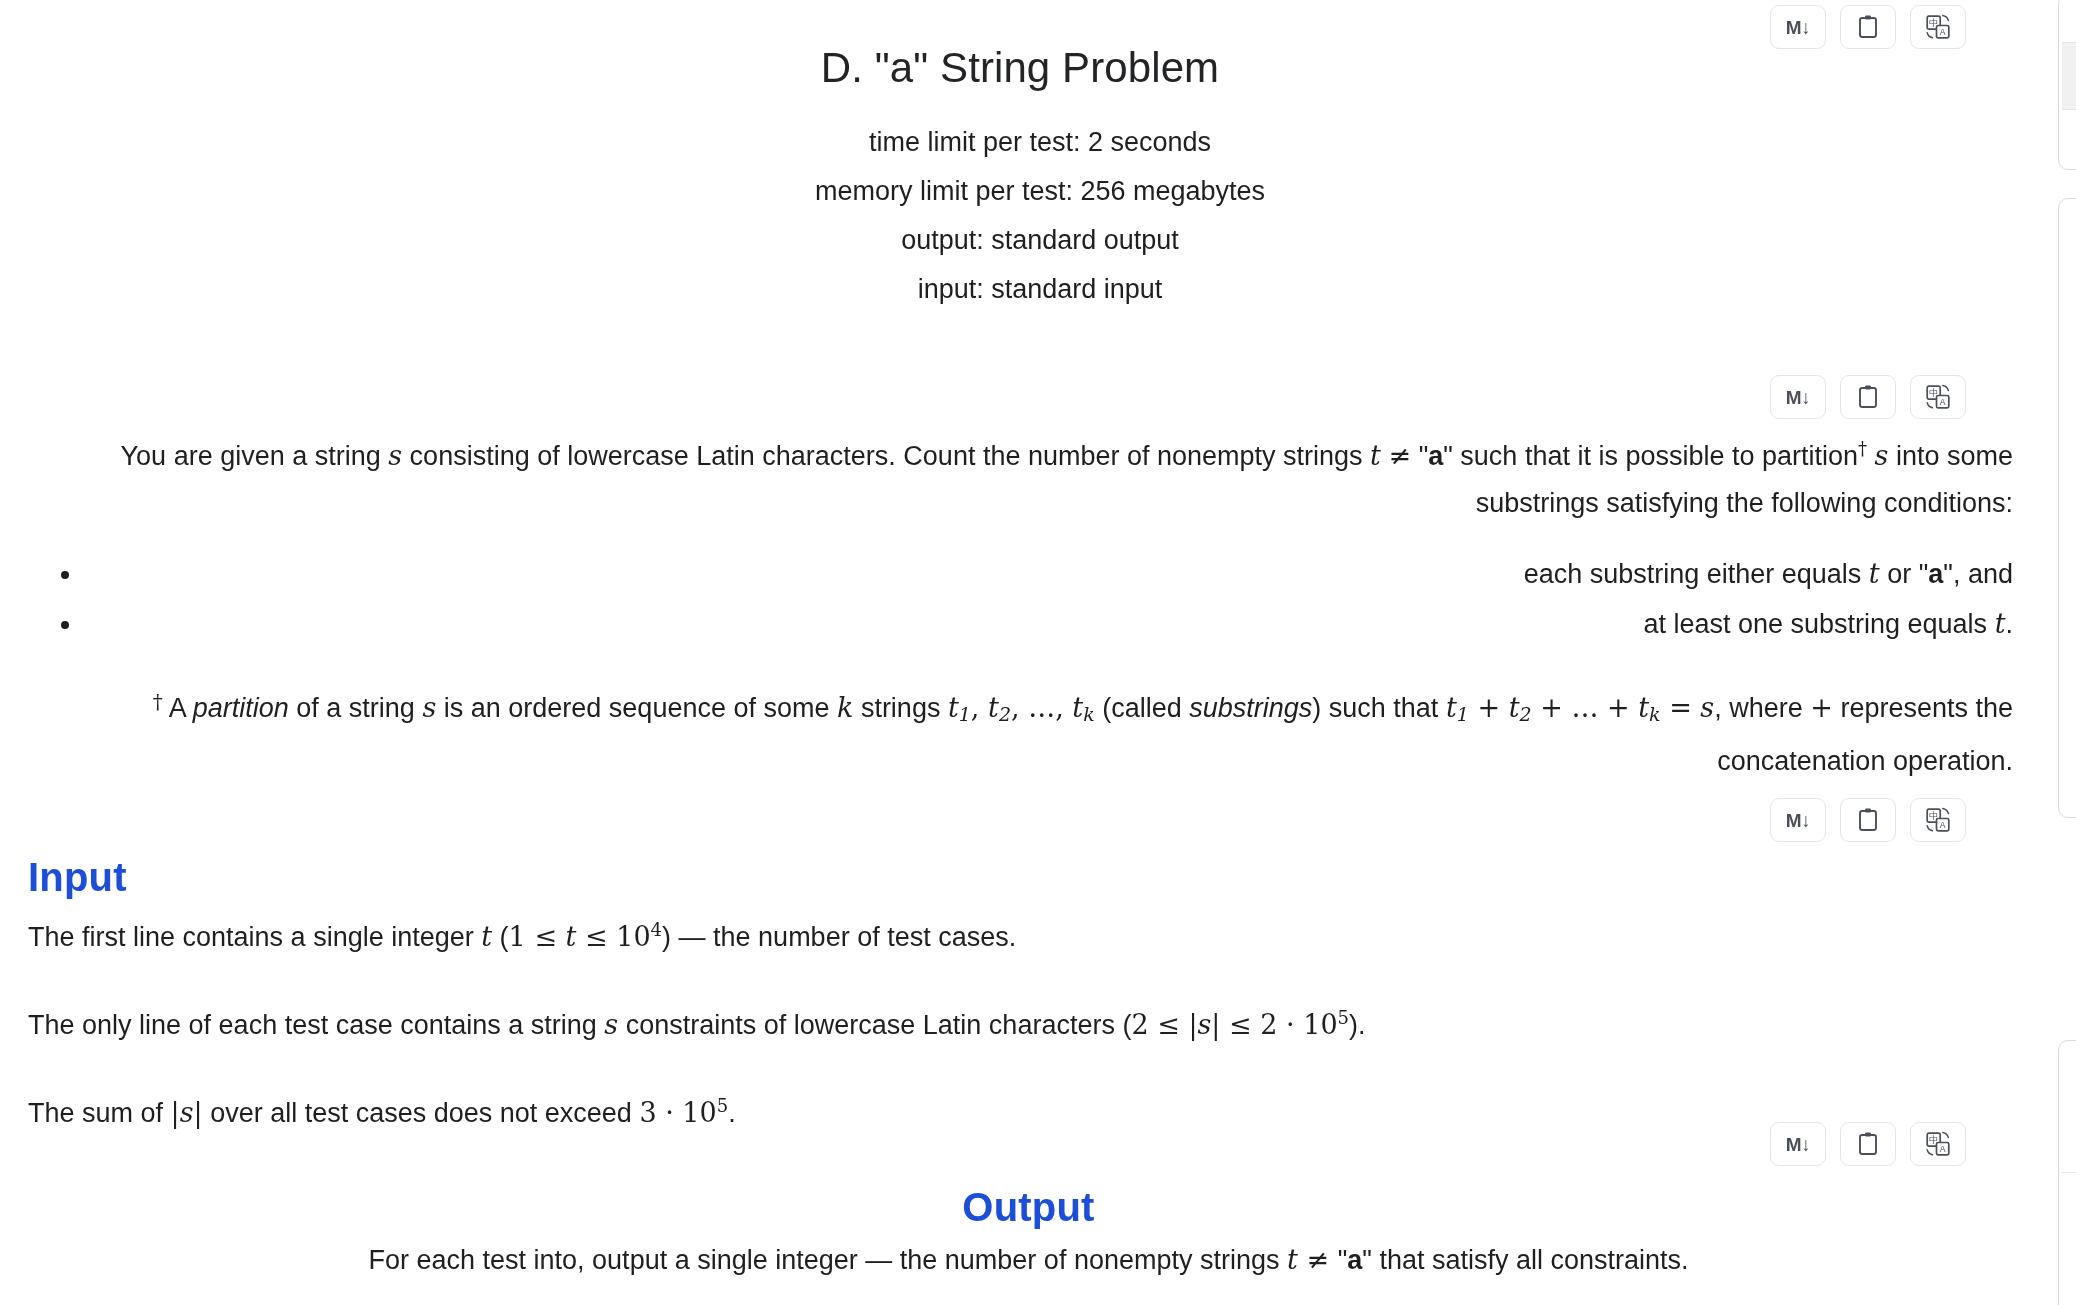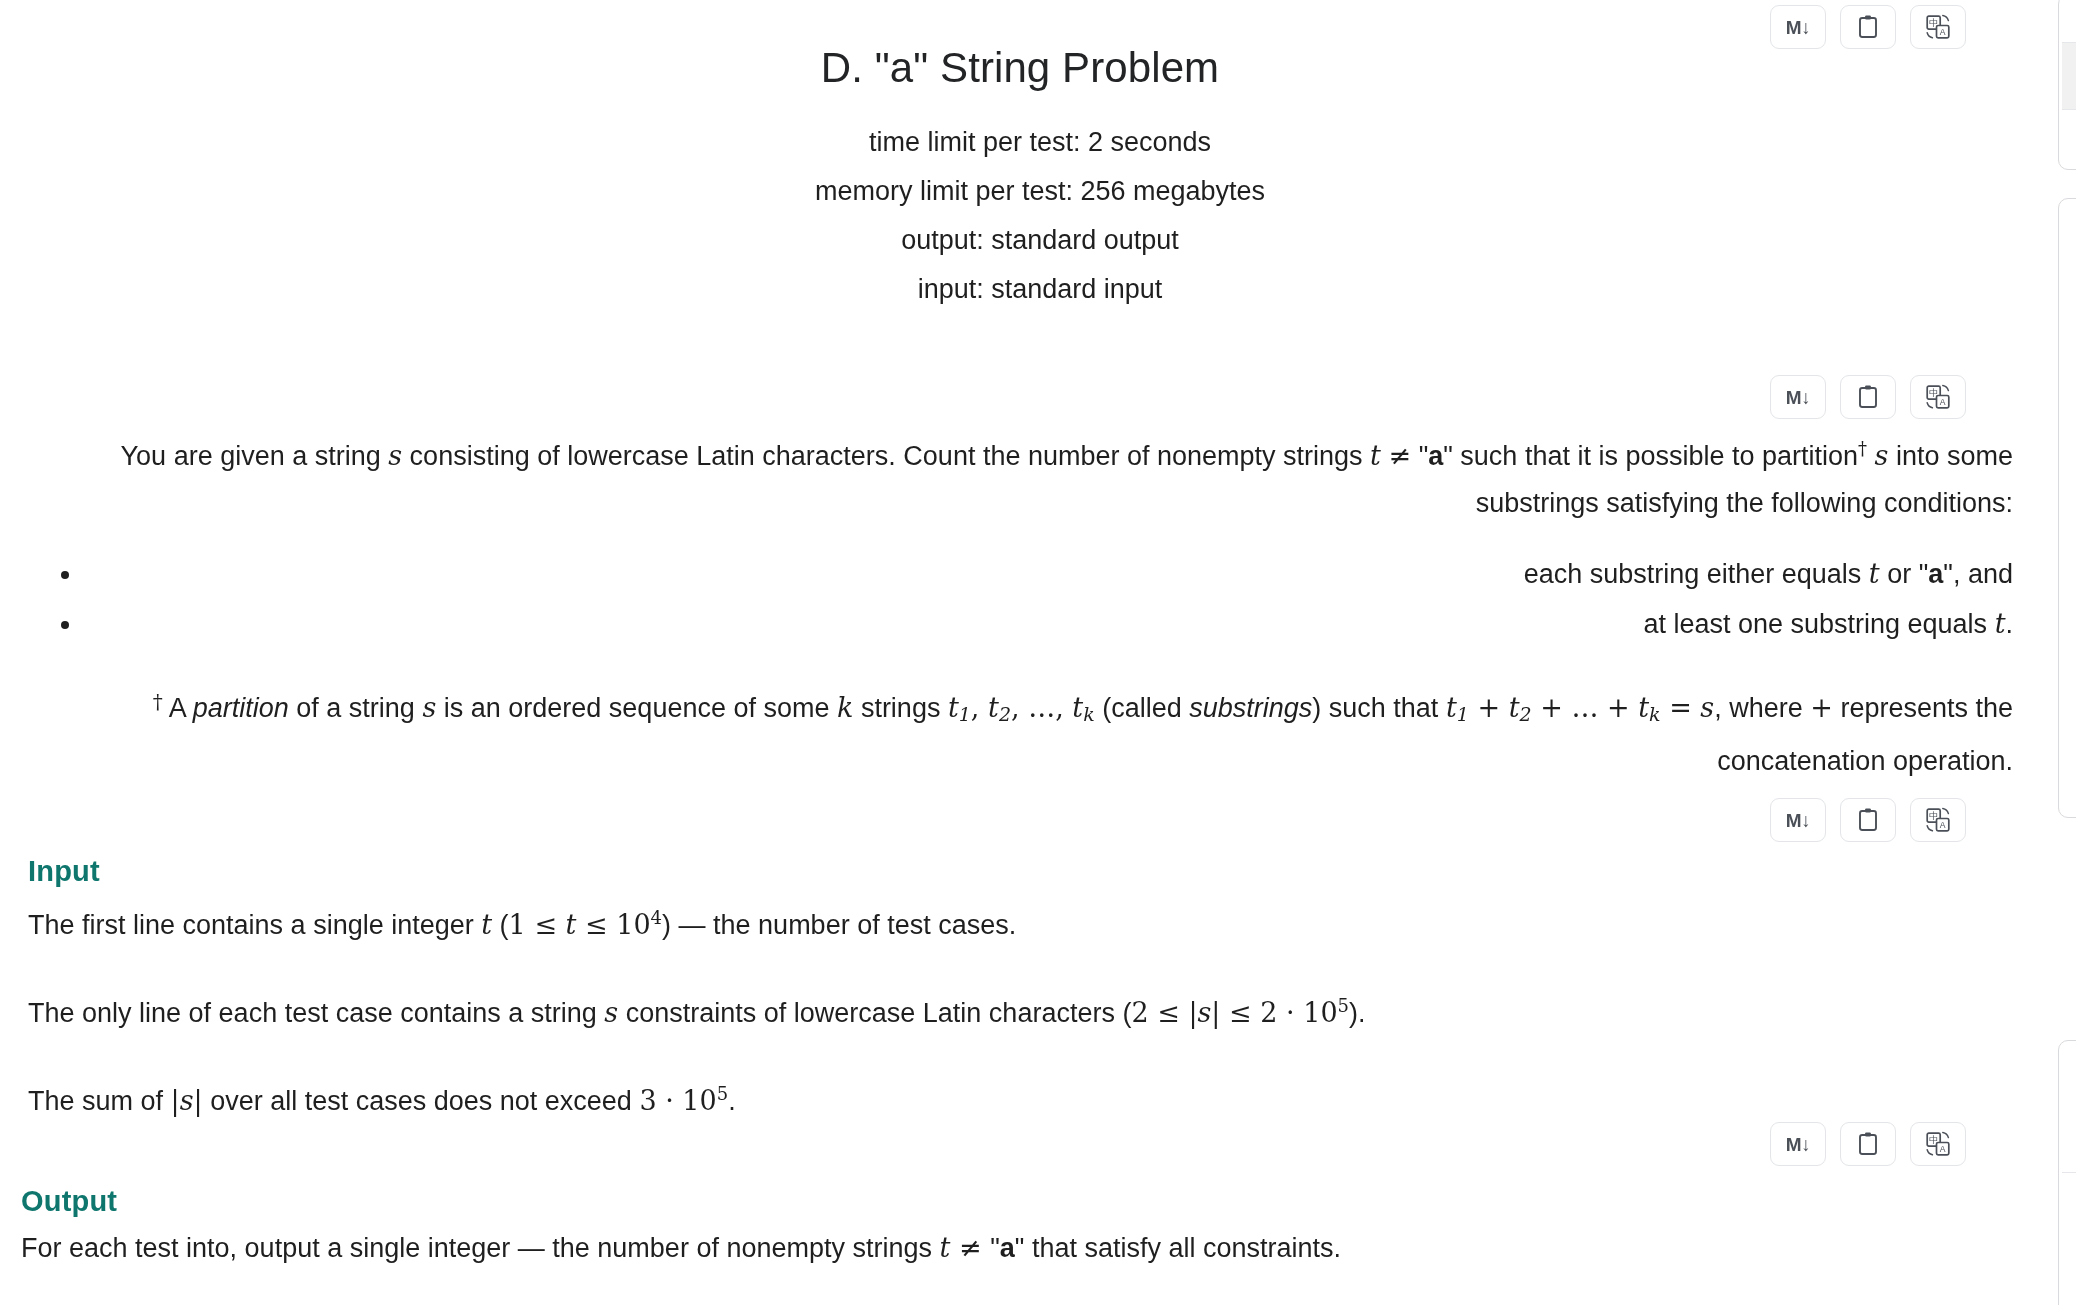--- a/index.html
+++ b/index.html
@@ -83,23 +83,23 @@
     padding-left: 56px;
     list-style: disc;
   }
   ul.conds li {
     font-size: 27px;
     line-height: 50px;
     color: #1f1f1f;
   }
 
   h2.section {
-    font-size: 29px;
+    font-size: 40px;
     font-weight: bold;
-    color: #0f766e;
+    color: #1d4ed8;
     margin: 0 0 6px 0;
     letter-spacing: 0.2px;
   }
 
   
   .mi { font-family: "DejaVu Serif", serif; font-style: italic; font-size: 27px; }
   .mn { font-family: "DejaVu Serif", serif; font-style: normal; font-size: 27px; }
   .mo { font-family: "DejaVu Serif", serif; font-style: normal; font-size: 27px; }
   .msub { font-family: "DejaVu Serif", serif; font-style: italic; font-size: 19px;
           vertical-align: -4px; }
@@ -281,20 +281,20 @@
           <rect x="11.5" y="11.5" width="12.3" height="12.3" rx="1.6" fill="#fff"></rect>
           <text x="8.6" y="12.1" font-size="9.4" fill="#4b5058" stroke="none" text-anchor="middle" font-family="DejaVu Sans, sans-serif">中</text>
           <text x="17.6" y="21.4" font-size="8.6" fill="#4b5058" stroke="none" text-anchor="middle" font-family="Liberation Sans, sans-serif">A</text>
           <path d="M17.8 1.6 A7.2 7.2 0 0 1 23.4 6.6" stroke-width="1.5" stroke-linecap="round"></path>
           <path d="M2.2 18.8 A7 7 0 0 0 7.4 23.8" stroke-width="1.5" stroke-linecap="round"></path>
         </svg>
       </span>
     </button>
   </div>
 
-  <div class="blk" style="left:21px; top:1185px; width:1985px;">
+  <div class="blk" style="left:36px; top:1185px; width:1985px;text-align:center;">
     <h2 class="section">Output</h2>
     <p class="para">
       <span>For each test into, output a single integer — the number of nonempty strings </span><span class="mi">t</span><span class="mo"> ≠ </span><span>"</span><span class="bold-a">a</span><span>"</span><span> that satisfy all constraints.</span>
     </p>
   </div>
 
 </div>
 
 </body></html>

